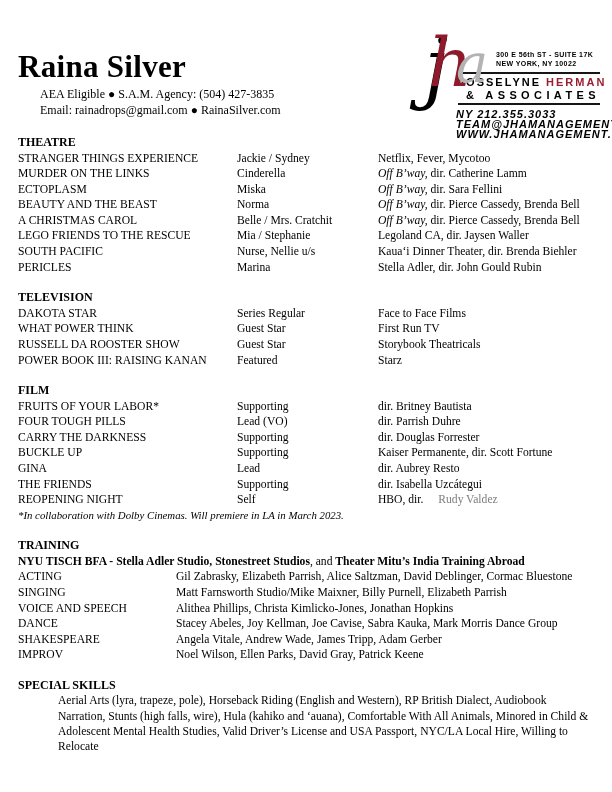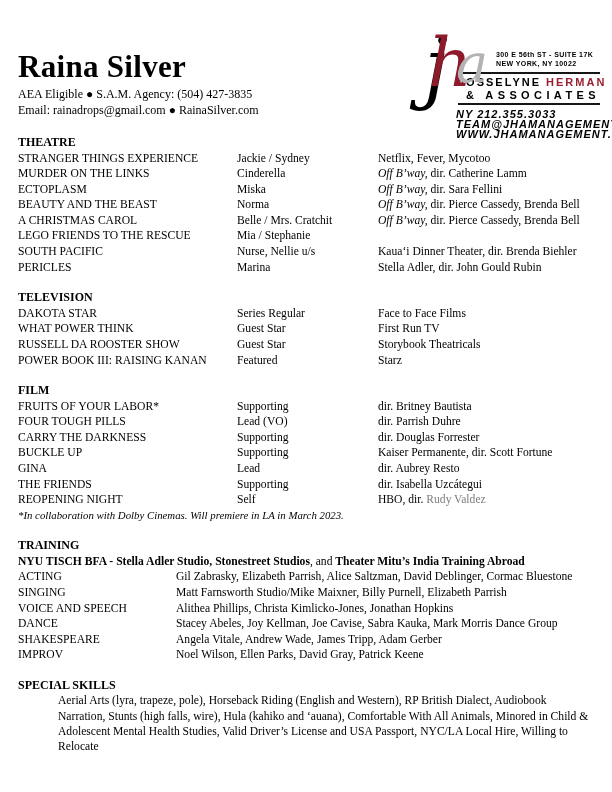--- a/index.html
+++ b/index.html
@@ -11,21 +11,21 @@
     font-family:"Liberation Serif", serif;
     color:#000;
     overflow:hidden;
   }
   .content { padding:50px 18px 0 18px; }
 
   
   .name {
     font-size:31px; font-weight:bold; line-height:34px; letter-spacing:0.3px;
   }
-  .contact-line { font-size:12px; line-height:15.5px; }
+  .contact-line { font-size:12px; line-height:15.5px;margin-left:22px; }
   .contact-block { margin-top:3px; }
 
   
   .agency { position:absolute; top:28px; right:12px; width:202px; height:118px; }
   .jha {
     position:absolute; left:26px; top:-6px; z-index:2;
     font-family:"DejaVu Serif", serif; font-style:italic; white-space:nowrap;
   }
   .jha .lj { font-size:78px; position:relative; top:0; }
   .jha .lh { font-size:68px; margin-left:-20px; position:relative; top:-8px; }
@@ -125,20 +125,21 @@
             <span class="c3"><i>Off B’way,</i><span> dir. Pierce Cassedy, Brenda Bell</span></span>
           </div>
         <div class="row">
             <span>A CHRISTMAS CAROL</span>
             <span>Belle / Mrs. Cratchit</span>
             <span class="c3"><i>Off B’way,</i><span> dir. Pierce Cassedy, Brenda Bell</span></span>
           </div>
         <div class="row">
             <span>LEGO FRIENDS TO THE RESCUE</span>
             <span>Mia / Stephanie</span>
+            <span class="c3"><i></i><span>Legoland CA, dir. Jaysen Waller</span></span>
           </div>
         <div class="row">
             <span>SOUTH PACIFIC</span>
             <span>Nurse, Nellie u/s</span>
             <span class="c3"><i></i><span>Kauaʻi Dinner Theater, dir. Brenda Biehler</span></span>
           </div>
         <div class="row">
             <span>PERICLES</span>
             <span>Marina</span>
             <span class="c3"><i></i><span>Stella Adler, dir. John Gould Rubin</span></span>
@@ -197,21 +198,21 @@
             <span class="c3"><span>dir. Aubrey Resto</span></span>
           </div>
         <div class="row">
             <span>THE FRIENDS</span>
             <span>Supporting</span>
             <span class="c3"><span>dir. Isabella Uzcátegui</span></span>
           </div>
         <div class="row">
             <span>REOPENING NIGHT</span>
             <span>Self</span>
-            <span class="c3"><span>HBO, dir. </span><span class="gray" style="color: rgb(125, 125, 125);">Rudy Valdez</span></span>
+            <span class="c3"><span>HBO, dir. </span><span class="gray" style="color: rgb(125, 125, 125); margin-left: 12px;">Rudy Valdez</span></span>
           </div>
         <div class="footnote">*In collaboration with Dolby Cinemas. Will premiere in LA in March 2023.</div>
       </div>
 
 
       <div class="section">
         <div class="sec-title">TRAINING</div>
         <div class="bodyline"><b>NYU TISCH BFA - Stella Adler Studio, Stonestreet Studios</b><span>, and </span><b>Theater Mitu’s India Training Abroad</b></div>
         <div class="training-row">
             <span>ACTING</span>

